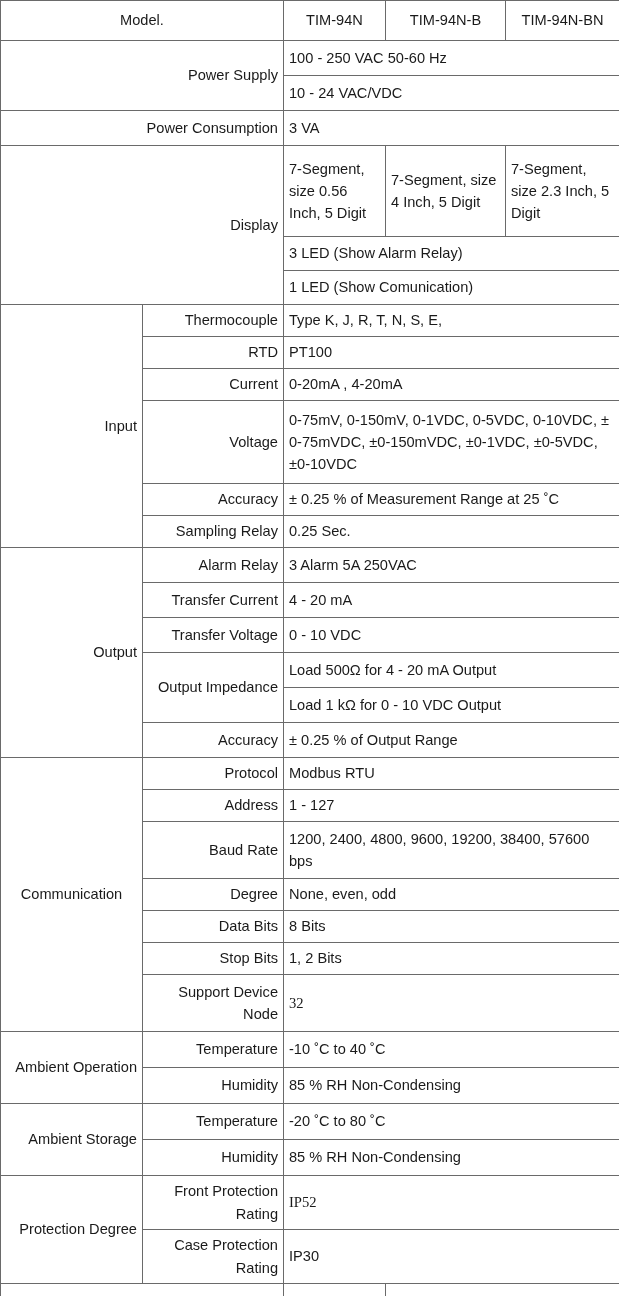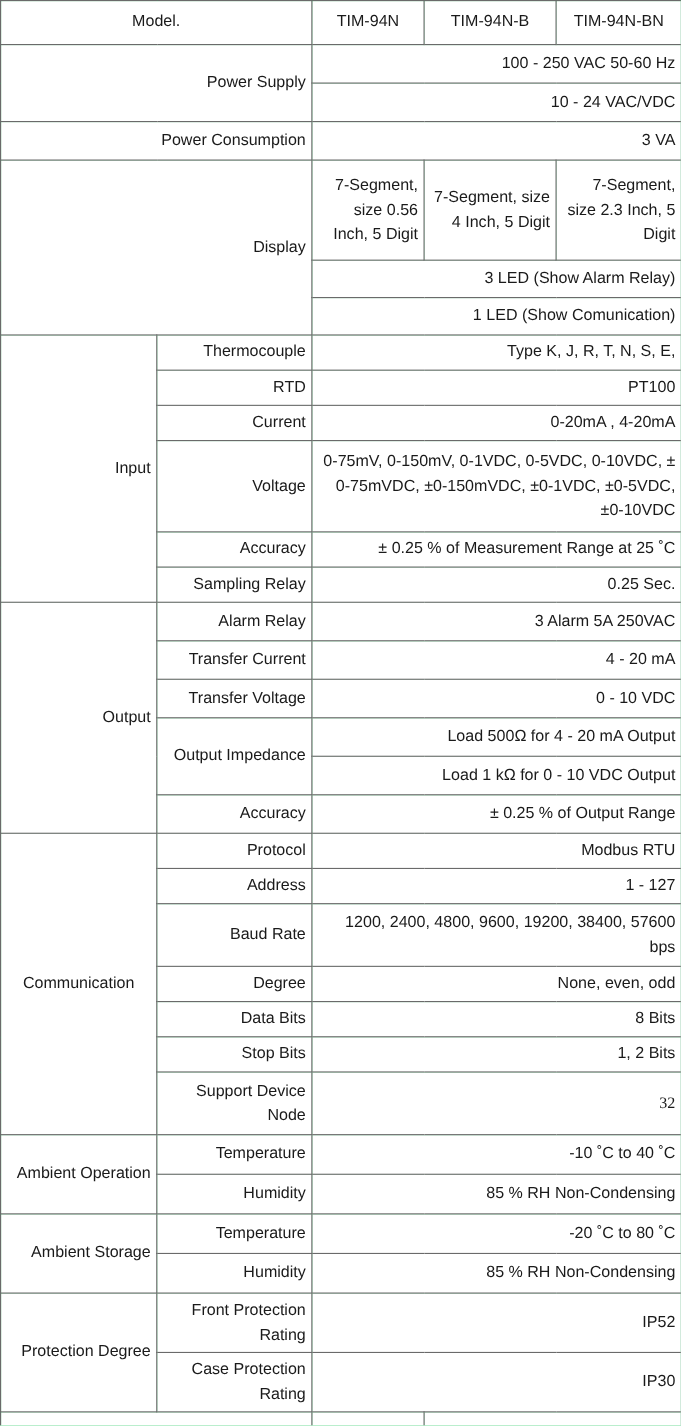--- a/index.html
+++ b/index.html
@@ -11,21 +11,21 @@
   body {
     font-family: "Liberation Sans", sans-serif;
     color: #1a1a1a;
     -webkit-font-smoothing: antialiased;
   }
   #spec-sheet {
     width: 619px;
     height: 1296px;
     box-sizing: border-box;
     overflow: hidden;
-    background: #22c55e;
+    background: #f97316;
   }
   table.spec {
     width: 619px;
     border-collapse: collapse;
     table-layout: fixed;
     border: 1px solid #3a3a3a;
   }
   table.spec td {
     border: 1px solid #6a6a6a;
     font-size: 14.6px;
@@ -40,21 +40,21 @@
     background: #d3d4d6;
     text-align: right;
     padding-left: 7px;
   }
   td.lbl-c {
     background: #d3d4d6;
     text-align: center;
   }
   
   td.val {
-    text-align: right;
+    text-align: left;
     background: #ffffff;
   }
   
   tr.sec-top > td {
     border-top: 1px solid #3a3a3a;
   }
   .nowrap { white-space: nowrap; }
   .tight { line-height: 1.45; }
 </style>
 </head>
@@ -201,21 +201,21 @@
       <td class="val" colspan="3" style="height:29px;">-20 ˚C to 80 ˚C</td>
     </tr>
     <tr>
       <td class="lbl">Humidity</td>
       <td class="val" colspan="3" style="height:29px;">85 % RH Non-Condensing</td>
     </tr>
 
     <tr class="sec-top">
       <td class="lbl tight" rowspan="2">Protection Degree</td>
       <td class="lbl tight">Front Protection Rating</td>
-      <td class="val" colspan="3" style="height:47px;">IP52</td>
+      <td class="val" colspan="3" style="height:47px;font-family:Liberation Serif, serif;">IP52</td>
     </tr>
     <tr>
       <td class="lbl tight">Case Protection Rating</td>
       <td class="val" colspan="3" style="height:47px;">IP30</td>
     </tr>
 
     <tr class="sec-top">
       <td class="lbl" colspan="2">Installation</td>
       <td class="val tight" style="height:78px;">Panel, Mounting</td>
       <td class="val tight" colspan="2">Hanging Mounting/ Wall Mounting/Ceiling Suspension Mounting</td>

